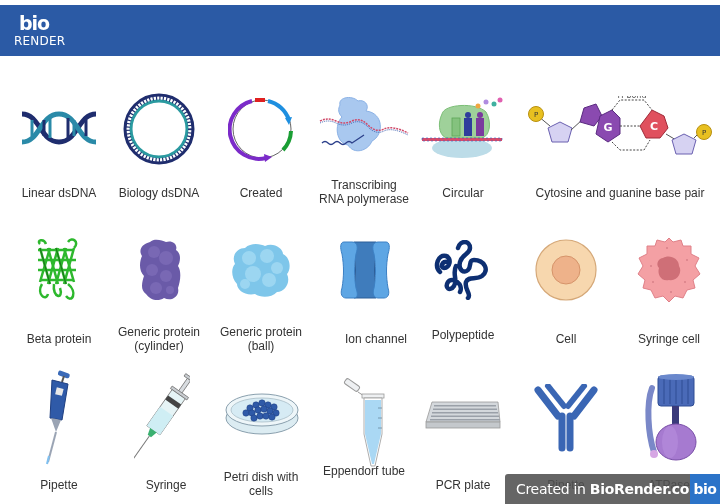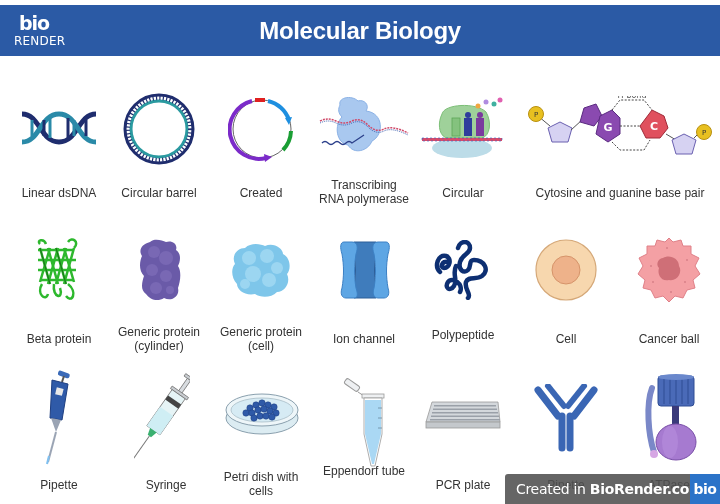--- a/index.html
+++ b/index.html
@@ -42,21 +42,20 @@
   }
 </style>
 </head>
 <body>
 
 <div class="header">
   <div class="logo">
     <span class="logo-bio">bio</span>
     <span class="logo-render">RENDER</span>
   </div>
-  <div class="title">Molecular Biology</div>
 </div>
 
 <div>
   <svg class="icon" style="left:20px;top:108px" width="78" height="40" viewBox="0 0 78 40">
     <path d="M2 6 C 20 6, 20 34, 39 34 S 58 6, 76 6" fill="none" stroke="#1f2d6e" stroke-width="5"></path>
     <path d="M2 34 C 20 34, 20 6, 39 6 S 58 34, 76 34" fill="none" stroke="#2a8aa8" stroke-width="5"></path>
     <g stroke-width="3">
       <line x1="12" y1="12" x2="12" y2="28" stroke="#2a8aa8"></line>
       <line x1="24" y1="12" x2="24" y2="28" stroke="#1f2d6e"></line>
       <line x1="30" y1="10" x2="30" y2="30" stroke="#2a8aa8"></line>
@@ -67,21 +66,21 @@
   </svg>
   <div class="label" style="left:59px;top:186px">Linear dsDNA</div>
 </div>
 
 <div>
   <svg class="icon" style="left:122px;top:92px" width="74" height="74" viewBox="0 0 74 74">
     <circle cx="37" cy="37" r="34" fill="none" stroke="#1f2d6e" stroke-width="3"></circle>
     <circle cx="37" cy="37" r="28" fill="none" stroke="#2a9aa0" stroke-width="3"></circle>
     <circle cx="37" cy="37" r="31" fill="none" stroke="#1f2d6e" stroke-width="4" stroke-dasharray="1.2 2.2"></circle>
   </svg>
-  <div class="label" style="left:159px;top:186px">Circular barrel</div>
+  <div class="label" style="left:159px;top:186px">Biology dsDNA</div>
 </div>
 
 <div>
   <svg class="icon" style="left:228px;top:95px" width="68" height="68" viewBox="0 0 68 68">
     <circle cx="34" cy="34" r="29" fill="none" stroke="#666" stroke-width="1"></circle>
     <path d="M24 6 A29 29 0 0 0 38 63" fill="none" stroke="#7b2bc9" stroke-width="4"></path>
     <polygon points="36,59 44,62 37,67" fill="#7b2bc9"></polygon>
     <path d="M40 6 A29 29 0 0 1 61 25" fill="none" stroke="#1e8fe0" stroke-width="4"></path>
     <polygon points="57,23 64,22 61,30" fill="#1e8fe0"></polygon>
     <path d="M63 36 A29 29 0 0 1 55 55" fill="none" stroke="#1a9e34" stroke-width="4"></path>
@@ -183,30 +182,30 @@
     <g fill="#a6dcf4" opacity="0.75">
       <circle cx="18" cy="16" r="7"></circle>
         <circle cx="36" cy="14" r="7"></circle>
         <circle cx="46" cy="26" r="6"></circle>
       <circle cx="22" cy="32" r="8"></circle>
         <circle cx="38" cy="38" r="7"></circle>
         <circle cx="14" cy="42" r="5"></circle>
     </g>
   </svg>
   <div class="label" style="left:261px;top:325px">Generic protein</div>
-  <div class="label" style="left:261px;top:339px">(cell)</div>
+  <div class="label" style="left:261px;top:339px">(ball)</div>
 </div>
 
 <div>
   <svg class="icon" style="left:340px;top:240px" width="50" height="60" viewBox="0 0 50 60">
     <path d="M14 2 L 36 2 C 34 20, 34 40, 36 58 L 14 58 C 16 40, 16 20, 14 2 Z" fill="#3f7cbc" stroke="#2c5e98" stroke-width="1"></path>
     <path d="M4 2 C 0 2, 0 8, 2 14 C 4 26, 4 36, 2 48 C 0 54, 2 58, 6 58 L 14 58 C 18 58, 18 54, 16 48 C 14 36, 14 26, 16 14 C 18 8, 18 2, 12 2 Z" fill="#5ea6e4" stroke="#3c80c4" stroke-width="1"></path>
     <path d="M38 2 C 32 2, 32 8, 34 14 C 36 26, 36 36, 34 48 C 32 54, 34 58, 38 58 L 44 58 C 48 58, 50 54, 48 48 C 46 36, 46 26, 48 14 C 50 8, 50 2, 46 2 Z" fill="#5ea6e4" stroke="#3c80c4" stroke-width="1"></path>
   </svg>
-  <div class="label" style="left:364px;top:332px">Ion channel</div>
+  <div class="label" style="left:376px;top:332px">Ion channel</div>
 </div>
 
 <div>
   <svg class="icon" style="left:434px;top:240px" width="58" height="60" viewBox="0 0 58 60">
     <path d="M6 32 C 0 26, 4 14, 12 16 C 18 18, 16 28, 10 28 C 6 28, 8 20, 14 22 M 24 8 C 26 0, 36 0, 36 8 C 36 14, 28 14, 26 22 C 24 30, 30 34, 34 30 C 38 26, 34 20, 40 20 C 50 20, 56 30, 48 36 C 42 40, 34 36, 32 42 C 30 50, 38 54, 34 58 M 22 26 C 18 34, 24 40, 20 46 C 16 52, 10 48, 14 42 C 18 36, 30 44, 26 52" fill="none" stroke="#0d2f72" stroke-width="4.5" stroke-linecap="round"></path>
   </svg>
   <div class="label" style="left:463px;top:328px">Polypeptide</div>
 </div>
 
 <div>
@@ -223,21 +222,21 @@
     <path d="M26 22 C 32 18, 42 22, 42 30 C 46 36, 40 46, 32 44 C 24 46, 20 38, 22 32 C 18 28, 22 22, 26 22 Z" fill="#cf6f77"></path>
     <g fill="#d88088">
         <circle cx="14" cy="30" r="1"></circle>
         <circle cx="50" cy="24" r="1"></circle>
         <circle cx="48" cy="46" r="1"></circle>
         <circle cx="16" cy="46" r="1"></circle>
         <circle cx="30" cy="12" r="1"></circle>
         <circle cx="34" cy="56" r="1"></circle>
       </g>
   </svg>
-  <div class="label" style="left:669px;top:332px">Cancer ball</div>
+  <div class="label" style="left:669px;top:332px">Syringe cell</div>
 </div>
 
 <div>
   <svg class="icon" style="left:36px;top:370px" width="50" height="96" viewBox="0 0 50 96">
     <rect x="22" y="2" width="12" height="5" rx="2" fill="#3a6ab8" transform="rotate(20 28 4)"></rect>
     <line x1="28" y1="6" x2="26" y2="12" stroke="#555" stroke-width="2"></line>
     <path d="M16 10 L 32 14 L 26 50 L 14 48 Z" fill="#2f5aa8" stroke="#1e3e80" stroke-width="1"></path>
     <rect x="20" y="18" width="7" height="7" fill="#e8e8e8" transform="rotate(14 23 21)"></rect>
     <path d="M15 48 L 25 50 L 20 62 Z" fill="#9aa4b4"></path>
     <line x1="20" y1="62" x2="12" y2="92" stroke="#9aa4b4" stroke-width="2"></line>

